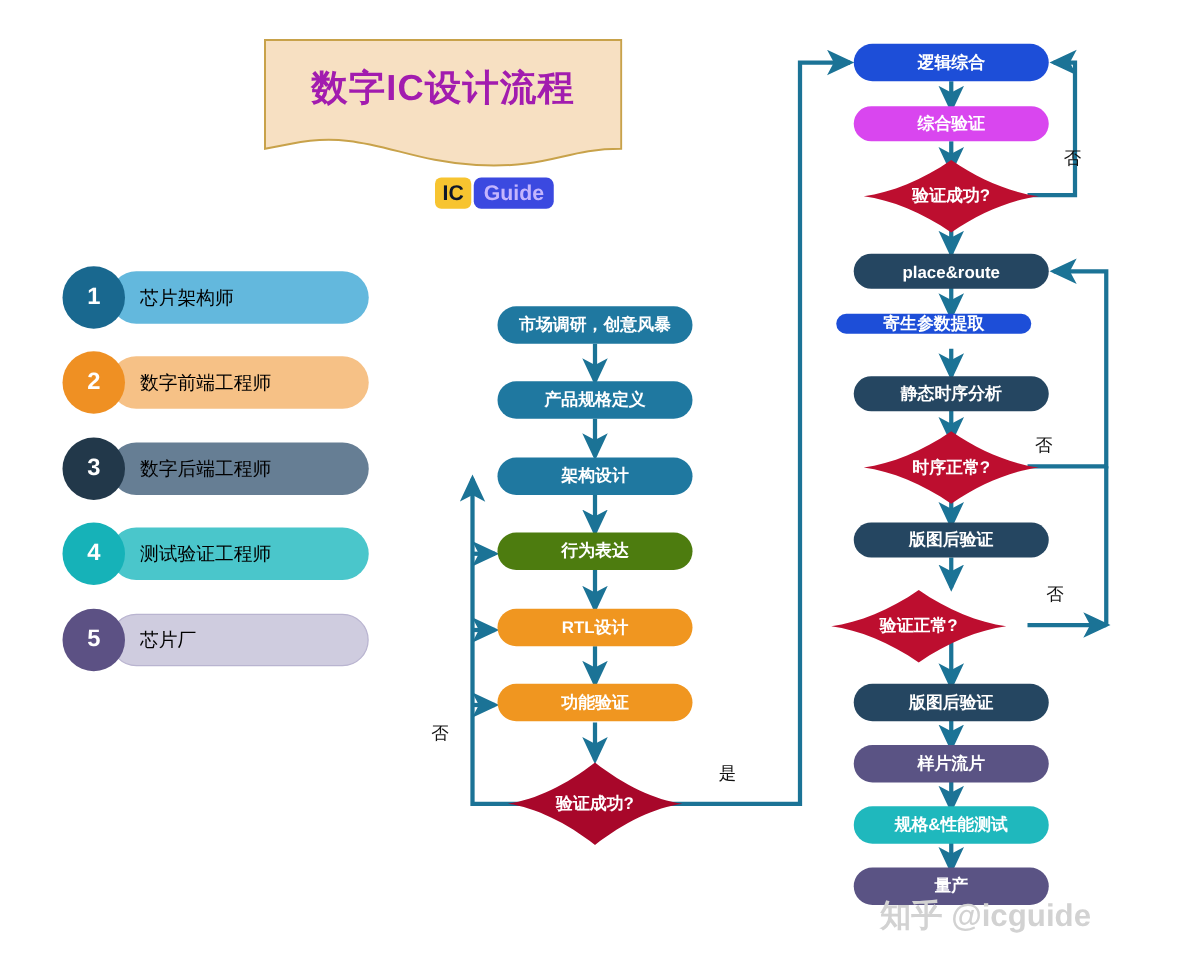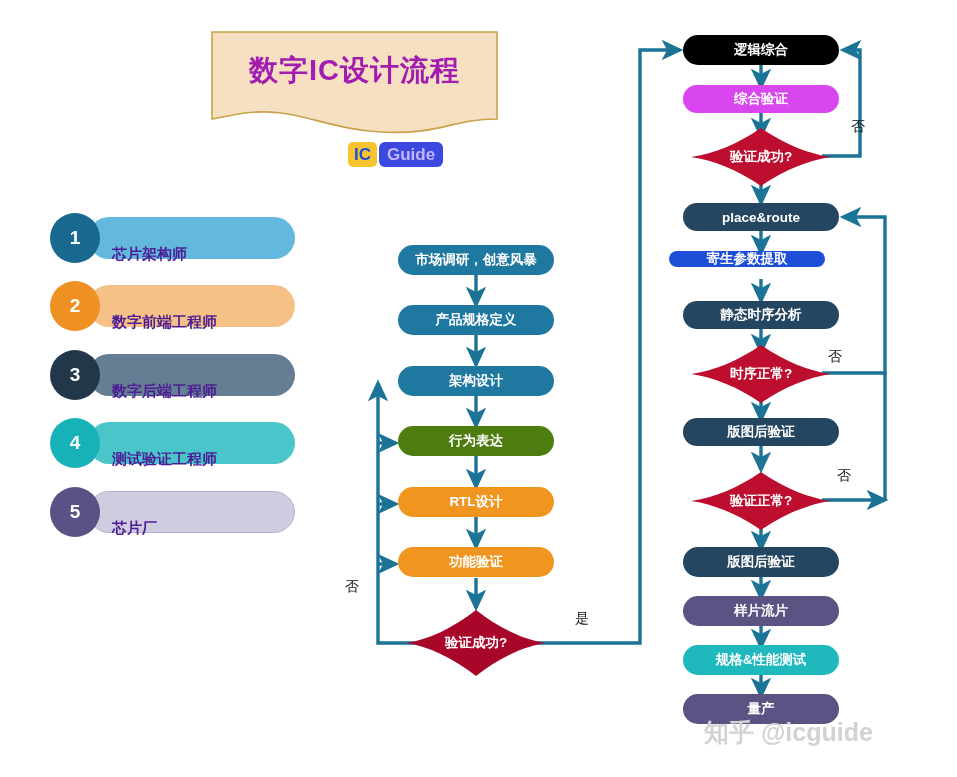--- a/index.html
+++ b/index.html
@@ -16,42 +16,42 @@
   #banner svg{position:absolute;left:0;top:0;}
   #banner .ttl{
     position:absolute;left:0;top:20px;width:287px;text-align:center;
     font-size:29px;font-weight:bold;color:#a21caf;letter-spacing:1px;
     white-space:nowrap;
   }
 
   
   #logo{position:absolute;left:348px;top:141px;height:27px;display:flex;align-items:center;}
   #logo .ic{
-    background:#f7c430;color:#1d4ed8;font-weight:bold;font-size:17px;
+    background:#f7c430;color:#0f172a;font-weight:bold;font-size:17px;
     padding:2px 6px;border-radius:5px;line-height:21px;text-align:center;
   }
   #logo .guide{
     background:#3b49e0;color:#c4b5fd;font-weight:bold;font-size:17px;
     padding:2px 8px;border-radius:6px;line-height:21px;margin-left:2px;
   }
 
   
   .legend-row{position:absolute;left:50px;height:50px;width:245px;}
   .legend-bar{
     position:absolute;left:38px;top:4px;right:0;height:42px;border-radius:21px;
   }
   .legend-bar.outline{border:1px solid #b9b4d0;box-sizing:border-box;}
   .legend-num{
     position:absolute;left:0;top:0;width:50px;height:50px;border-radius:50%;
     color:#ffffff;font-size:19px;font-weight:bold;
     display:flex;align-items:center;justify-content:center;
   }
   .legend-txt{
-    position:absolute;left:62px;top:16px;height:50px;display:flex;align-items:center;
-    font-size:15px;font-weight:bold;color:#4c1d95;white-space:nowrap;
+    position:absolute;left:62px;top:0;height:50px;display:flex;align-items:center;
+    font-size:15px;font-weight:normal;color:#000000;white-space:nowrap;
   }
 
   
   .node{
     position:absolute;border-radius:16px;
     display:flex;align-items:center;justify-content:center;
     color:#ffffff;font-weight:bold;white-space:nowrap;
     box-sizing:border-box;
   }
   .node.mid{font-size:13.5px;}
@@ -175,21 +175,21 @@
   <div class="dia" style="left:404px;top:608px;width:144px;height:70px">
     <svg width="144" height="70" viewBox="0 0 144 70">
       <path d="M72,2 C95,20 120,32 142,35 C120,38 95,50 72,68 C49,50 24,38 2,35 C24,32 49,20 72,2 Z" fill="#a8072a"></path>
     </svg>
     <div class="dlab">验证成功?</div>
   </div>
 
   <div class="edge-label" style="left:345px;top:578px">否</div>
   <div class="edge-label" style="left:575px;top:610px">是</div>
 
-  <div class="node right" style="left: 683px; top: 35px; width: 156px; height: 30px; background: #000000;">逻辑综合</div>
+  <div class="node right" style="left: 683px; top: 35px; width: 156px; height: 30px; background: #1d4ed8;">逻辑综合</div>
   <div class="node right" style="left: 683px; top: 85px; width: 156px; height: 28px; background: #d946ef;">综合验证</div>
 
   <div class="dia" style="left:689px;top:126px;width:144px;height:62px">
     <svg width="144" height="62" viewBox="0 0 144 62">
       <path d="M72,2 C95,18 120,28 142,31 C120,34 95,44 72,60 C49,44 24,34 2,31 C24,28 49,18 72,2 Z" fill="#bd0e2f"></path>
     </svg>
     <div class="dlab">验证成功?</div>
   </div>
 
   <div class="node right" style="left: 683px; top: 203px; width: 156px; height: 28px; background: rgb(37, 70, 97);">place&amp;route</div>
@@ -198,21 +198,21 @@
 
   <div class="dia" style="left:689px;top:343px;width:144px;height:62px">
     <svg width="144" height="62" viewBox="0 0 144 62">
       <path d="M72,2 C95,18 120,28 142,31 C120,34 95,44 72,60 C49,44 24,34 2,31 C24,28 49,18 72,2 Z" fill="#bd0e2f"></path>
     </svg>
     <div class="dlab">时序正常?</div>
   </div>
 
   <div class="node right" style="left: 683px; top: 418px; width: 156px; height: 28px; background: rgb(37, 70, 97);">版图后验证</div>
 
-  <div class="dia" style="left:689px;top:470px;width:144px;height:62px">
+  <div class="dia" style="left:663px;top:470px;width:144px;height:62px">
     <svg width="144" height="62" viewBox="0 0 144 62">
       <path d="M72,2 C95,18 120,28 142,31 C120,34 95,44 72,60 C49,44 24,34 2,31 C24,28 49,18 72,2 Z" fill="#bd0e2f"></path>
     </svg>
     <div class="dlab">验证正常?</div>
   </div>
 
   <div class="node right" style="left: 683px; top: 547px; width: 156px; height: 30px; background: rgb(37, 70, 97);">版图后验证</div>
   <div class="node right" style="left: 683px; top: 596px; width: 156px; height: 30px; background: rgb(90, 83, 132);">样片流片</div>
   <div class="node right" style="left: 683px; top: 645px; width: 156px; height: 30px; background: rgb(31, 184, 189);">规格&amp;性能测试</div>
   <div class="node right" style="left: 683px; top: 694px; width: 156px; height: 30px; background: rgb(90, 83, 132);">量产</div>

